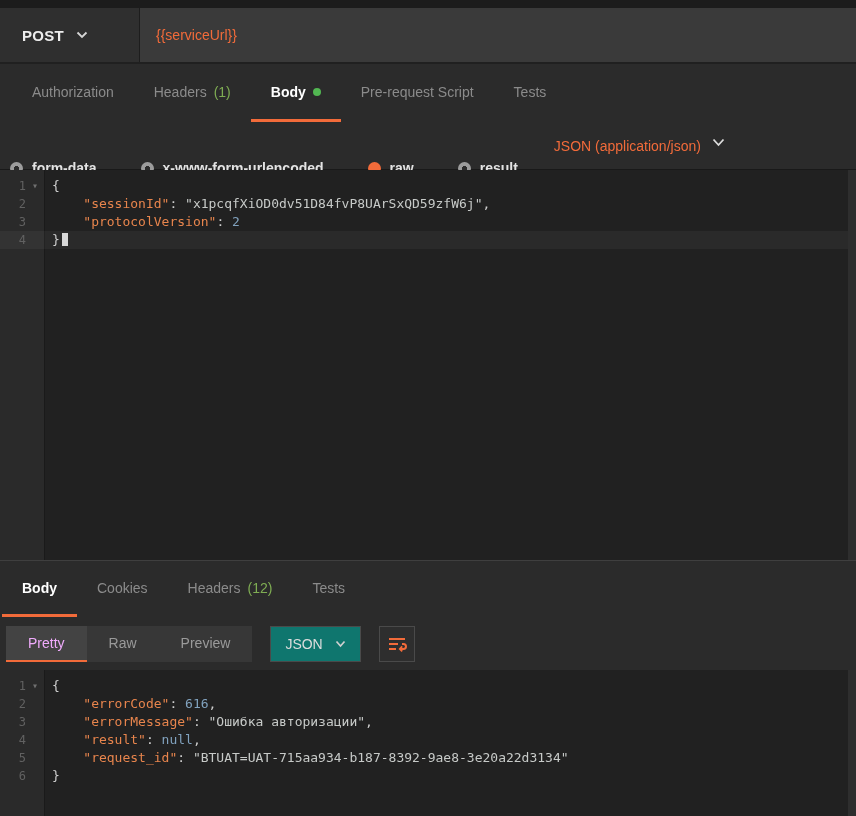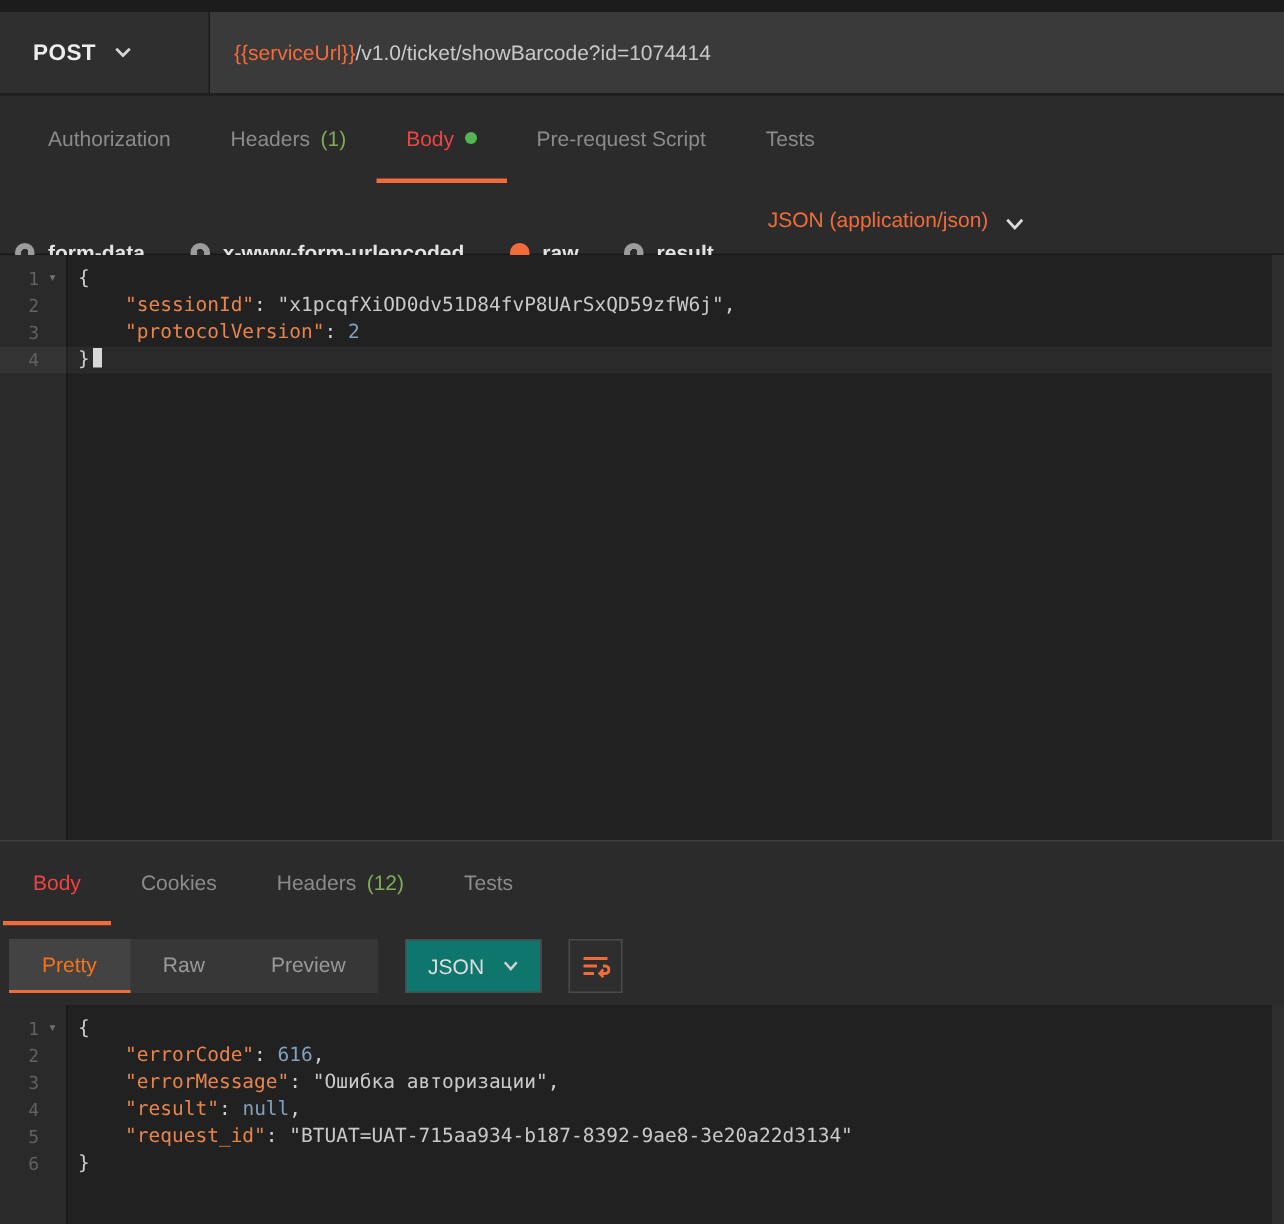--- a/index.html
+++ b/index.html
@@ -17,34 +17,34 @@
     font-size:14px;cursor:text;text-align:right;}
   .url-var{color:var(--accent);}
   .url-path{color:#c9c9c9;}
 
   
   .tabs{display:flex;align-items:stretch;background:#2b2b2b;}
   .req-tabs{height:58px;padding-left:12px;}
   .resp-tabs{height:57px;border-top:1px solid #3f3f3f;padding-left:2px;}
   .tab{display:flex;align-items:center;gap:7px;padding:0 20px;color:#8b8b8b;font-size:14px;
     cursor:pointer;border-bottom:3px solid transparent;}
-  .tab.active{color:#ef4444;border-bottom-color:var(--accent);}
+  .tab.active{color:#ffffff;border-bottom-color:var(--accent);font-weight:bold;}
   .tab .count{color:var(--count);}
   .dot{width:8px;height:8px;border-radius:50%;background:var(--green);display:inline-block;}
 
   
   .mode-bar{height:48px;background:#2b2b2b;display:flex;align-items:center;
     padding:0 10px;gap:30px;border-bottom:1px solid #191919;}
-  .modes{display:flex;align-items:center;gap:30px;margin-top:45px;}
+  .modes{display:flex;align-items:center;gap:44px;margin-top:45px;}
   .mode{display:flex;align-items:center;gap:9px;color:#e3e3e3;font-size:14px;
     font-weight:600;cursor:pointer;}
   .radio{width:13px;height:13px;border-radius:50%;flex:0 0 13px;}
   .radio.off{background:radial-gradient(circle,#2b2b2b 0 2.5px,#9c9c9c 2.5px 6.5px);}
   .radio.on{background:var(--accent);}
-  .ct{display:flex;align-items:flex-end;gap:11px;color:var(--accent);font-size:14px;
+  .ct{display:flex;align-items:flex-start;gap:11px;color:var(--accent);font-size:14px;
     cursor:pointer;margin-left:6px;}
   .ct svg{color:#dcdcdc;}
   .method-box svg{color:#d6d6d6;}
 
   
   .editor{position:relative;font-family:"DejaVu Sans Mono",monospace;font-size:13px;
     line-height:18px;padding-top:7px;
     background:linear-gradient(90deg,#2a2a2a 0 44px,#1a1a1a 44px 45px,#212121 45px);}
   .req-editor{height:390px;}
   .resp-editor{flex:1;}
@@ -64,21 +64,21 @@
   .tk-ws{color:#cfcfcf;}
   .cursor{display:inline-block;width:6px;height:13px;background:#d8d8d8;
     margin-left:2px;vertical-align:-2px;}
 
   
   .resp-toolbar{height:53px;background:#2b2b2b;display:flex;align-items:center;
     padding:0 6px;gap:18px;}
   .views{display:flex;height:36px;background:#373737;}
   .view{display:flex;align-items:center;padding:0 22px;color:#9a9a9a;font-size:14px;
     cursor:pointer;border-bottom:2px solid transparent;}
-  .view.active{background:#434343;color:#f97316;border-bottom-color:var(--accent);}
+  .view.active{background:#434343;color:#f0abfc;border-bottom-color:var(--accent);}
   .lang-dd{display:flex;align-items:center;gap:12px;height:36px;padding:0 14px;
     border:1px solid #4a4a4a;background:#0f766e;color:#dddddd;font-size:14px;cursor:pointer;}
   .lang-dd svg{color:#d0d0d0;}
   .fmt-btn{width:36px;height:36px;border:1px solid #4a4a4a;background:#2e2e2e;
     display:flex;align-items:center;justify-content:center;cursor:pointer;}
   .fmt-btn svg{color:var(--accent);}
 </style>
 </head>
 <body>
 
@@ -88,21 +88,20 @@
 
   <div class="request-bar">
     <div class="method-box">
       <span class="method">POST</span>
       <svg width="12" height="8" viewBox="0 0 12 8">
         <path d="M1.5 1.5 L6 6 L10.5 1.5" fill="none" stroke="currentColor" stroke-width="1.8"></path>
       </svg>
     </div>
     <div class="url-box">
       <span class="url-var">{{serviceUrl}}</span>
-        <span class="url-path">/v1.0/ticket/showBarcode?id=1074414</span>
     </div>
   </div>
 
   <div class="tabs req-tabs">
       <div class="tab">
         <span>Authorization</span>
       </div>
       <div class="tab">
         <span>Headers</span>
         <span class="count">(1)</span>

